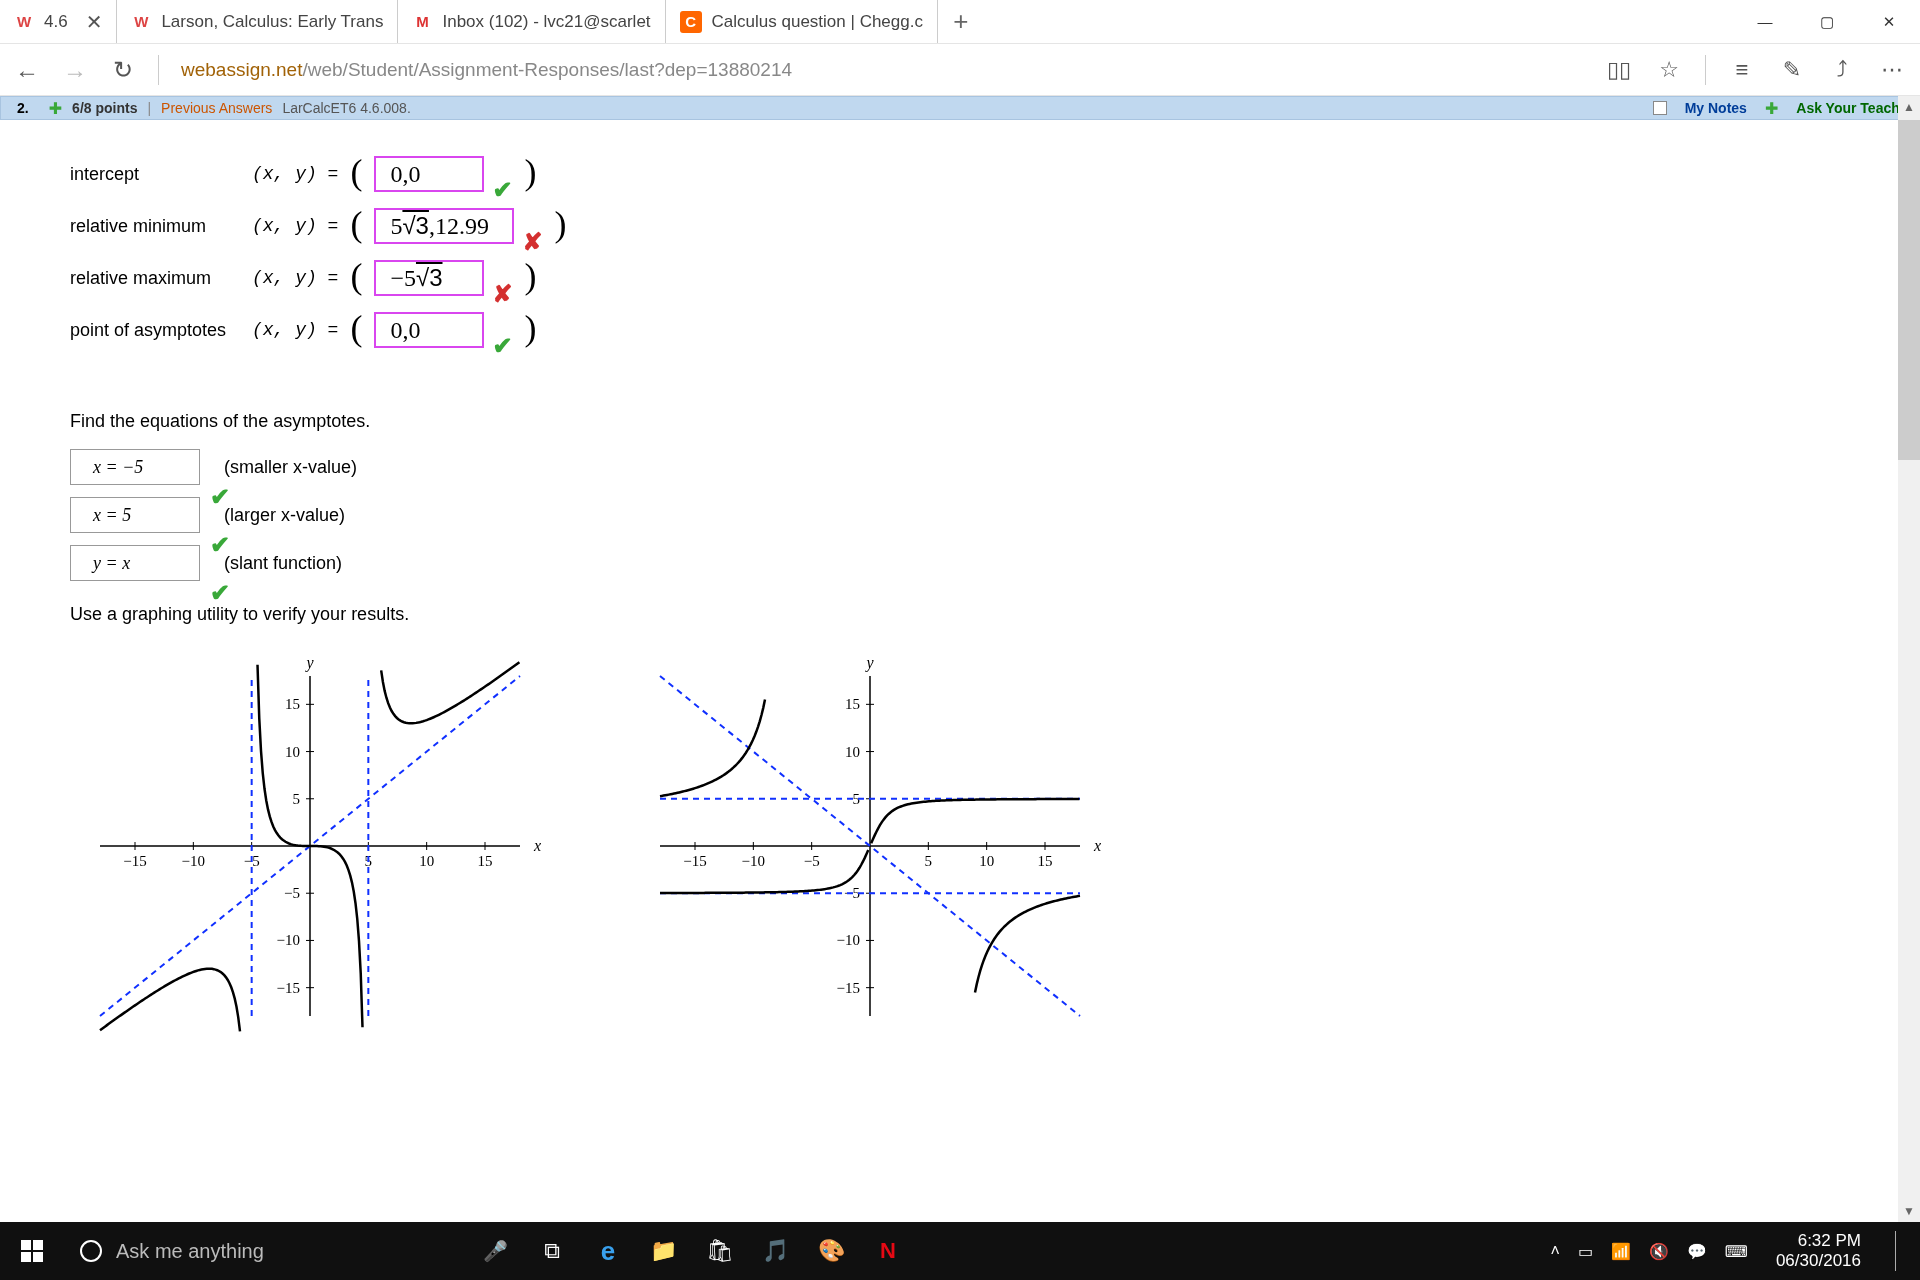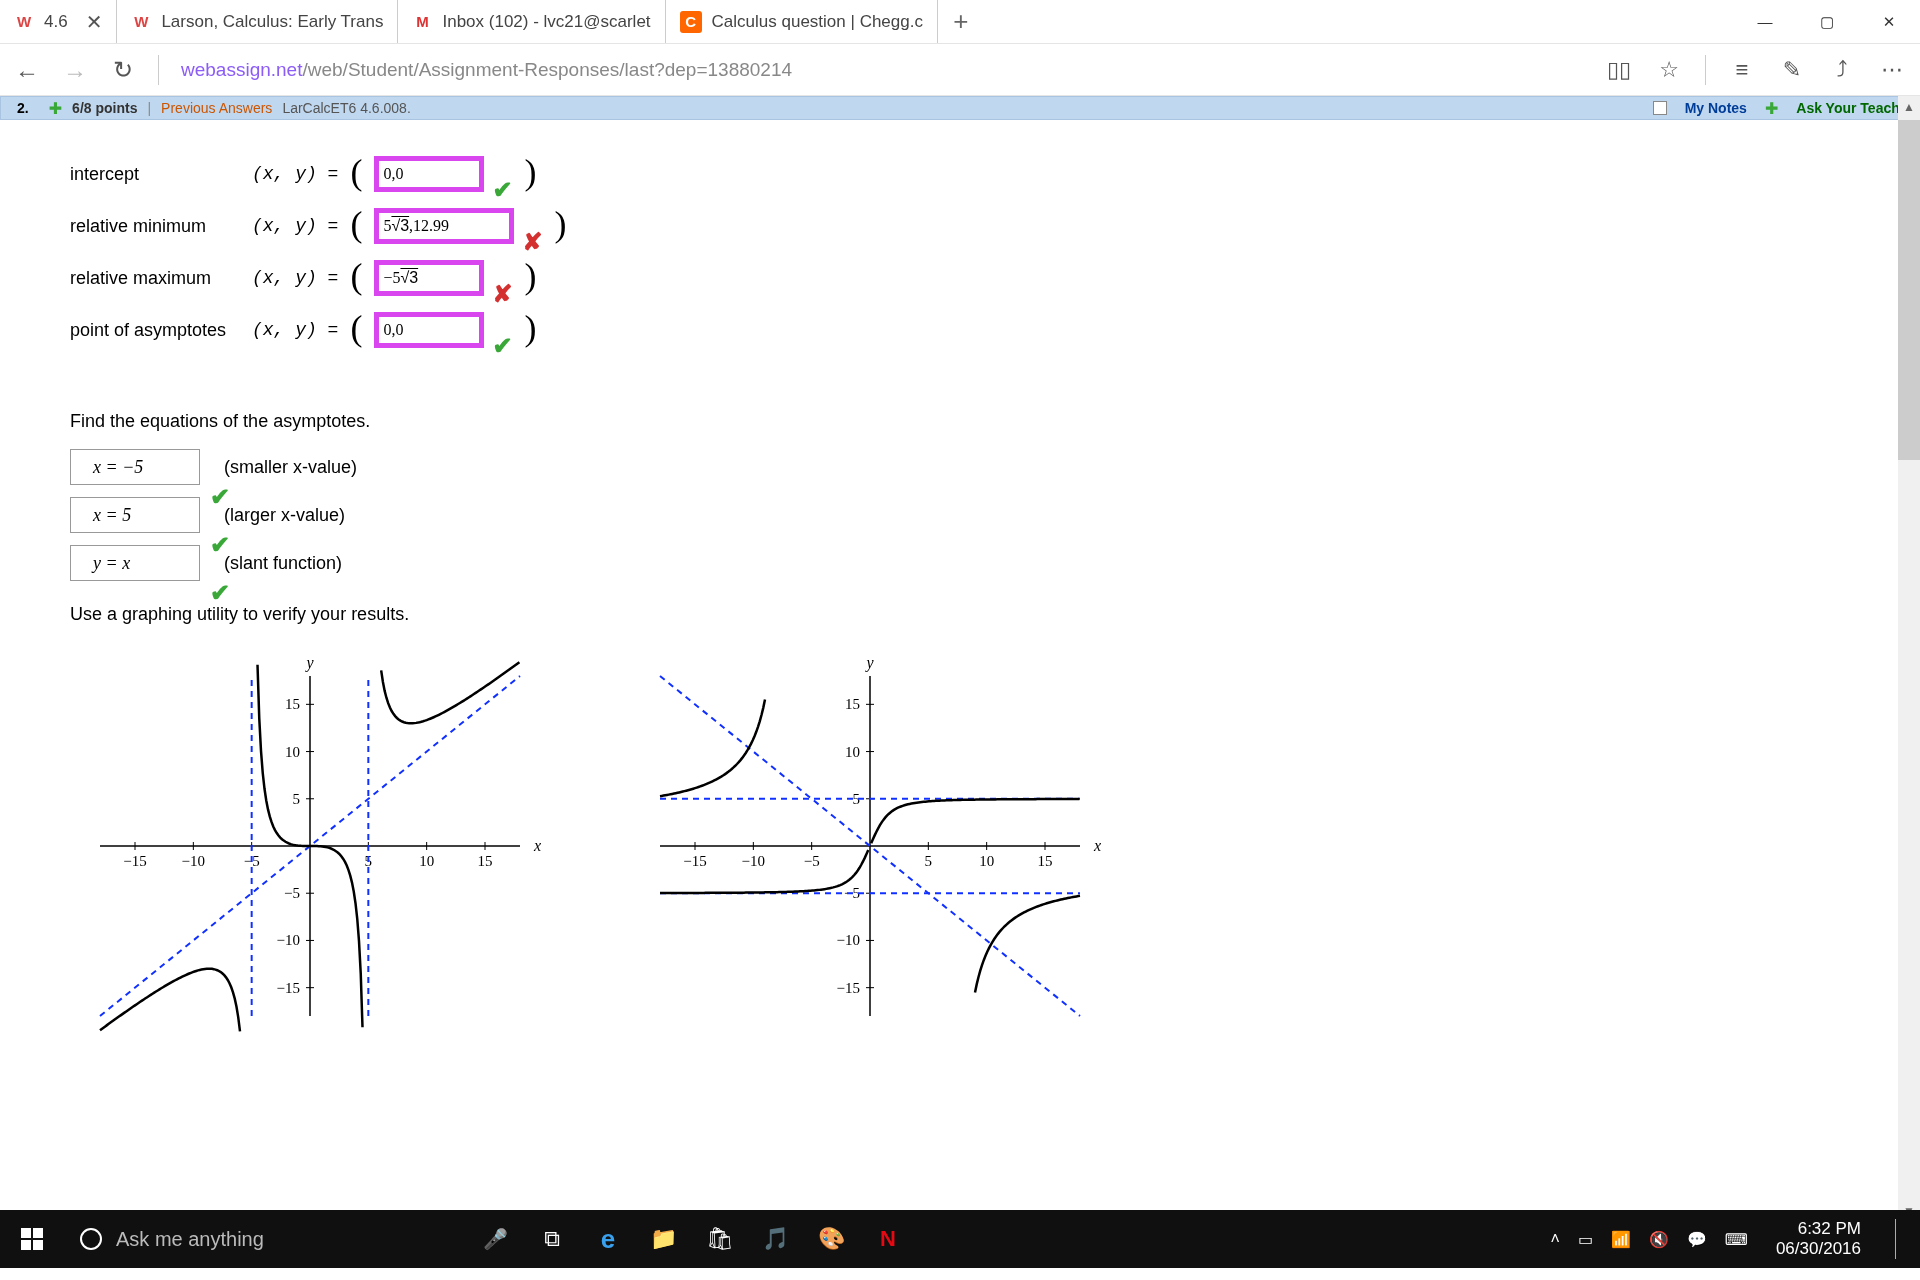--- a/index.html
+++ b/index.html
@@ -8,54 +8,54 @@
 .tab{display:flex;align-items:center;padding:0 14px;border-right:1px solid #ccc;font-size:17px;color:#444;gap:10px;min-width:0}
 .tab.active{background:#fff}
 .tab-icon{width:20px;height:20px;display:inline-flex;align-items:center;justify-content:center;font-weight:bold;color:#555;font-size:15px}
 .tab-close{color:#555;font-size:20px;margin-left:8px;cursor:pointer}
 .new-tab{width:46px;display:flex;align-items:center;justify-content:center;color:#666;font-size:26px;font-weight:200}
 .window-controls{margin-left:auto;display:flex}
 .wc{width:62px;display:flex;align-items:center;justify-content:center;color:#333;font-size:15px}
 .addrbar{height:52px;display:flex;align-items:center;padding:0 14px;gap:22px;border-bottom:1px solid #e5e5e5}
 .nav-icon{width:26px;height:26px;display:flex;align-items:center;justify-content:center;color:#555;font-size:24px}
 .url{flex:1;font-size:19px;color:#888}
-.url .host{color:#8b5cf6}
+.url .host{color:#a16207}
 .addr-icon{width:28px;height:28px;display:flex;align-items:center;justify-content:center;color:#555;font-size:22px}
 .question-bar{background:#c0d8ef;height:24px;display:flex;align-items:center;font-size:14px;padding:0 6px;gap:10px;border:1px solid #a8c4e0}
 .qnum{color:#000;font-weight:bold;padding:0 10px}
 .qpts{font-weight:bold;color:#333}
 .qprev{color:#cc5500}
 .qref{color:#555}
 .qright{margin-left:auto;display:flex;gap:18px;align-items:center}
 .mynotes{color:#003d99;font-weight:bold}
 .askteach{color:#006600;font-weight:bold}
 .content{padding:20px 70px;font-size:18px;color:#000;line-height:1.5;height:978px;overflow:hidden}
 .stmt{margin-bottom:14px}
 .fx-eq{display:flex;align-items:center;gap:8px;margin:10px 0 24px 64px;font-style:italic;font-family:'Times New Roman',serif;font-size:20px}
 .frac{display:inline-flex;flex-direction:column;align-items:center;line-height:1.1}
 .frac .num{border-bottom:1.5px solid #000;padding:0 4px}
 .frac .den{padding:0 4px}
 .row{display:flex;align-items:center;gap:12px;margin:16px 0;position:relative}
 .row .lab{width:170px}
 .xy{font-family:Liberation Mono, monospace;font-style:italic}
 .paren{font-family:'Times New Roman',serif;font-size:36px;line-height:0;position:relative;top:-2px}
-.ansbox{border:5px solid #d946ef;padding:6px 4px;font-size:16px;min-width:110px;font-family:'Times New Roman',serif;color:#000;background:#fff;text-align:left;height:36px;display:flex;align-items:center}
+.ansbox{border:2px solid #d946ef;padding:6px 14px;font-size:24px;min-width:110px;font-family:'Times New Roman',serif;color:#000;background:#fff;text-align:left;height:36px;display:flex;align-items:center}
 .mark{position:relative;font-size:24px;font-weight:bold;margin-left:-4px;top:16px}
 .mark.ok{color:#39a839}
 .mark.bad{color:#d43030}
 .section-head{margin:60px 0 14px 0}
 .asym-row{display:flex;align-items:center;gap:24px;margin:12px 0;position:relative}
 .asym-box{border:1px solid #999;padding:6px 22px;width:130px;height:36px;font-family:'Times New Roman',serif;font-style:italic;font-size:18px;display:flex;align-items:center}
 .asym-mark{position:absolute;left:140px;top:30px;color:#39a839;font-size:24px;font-weight:bold}
 .graphs{display:flex;gap:80px;margin-top:18px}
 .graph-wrap{position:relative}
 .scrollbar{position:absolute;right:0;top:96px;bottom:58px;width:22px;background:#f0f0f0}
 .scrollthumb{background:#ccc;width:100%;height:340px;margin-top:2px}
 .scroll-arrow{height:22px;display:flex;align-items:center;justify-content:center;color:#666;font-size:12px}
-.taskbar{position:absolute;bottom:12px;left:0;right:0;height:58px;background:#101010;display:flex;align-items:center;color:#fff}
+.taskbar{position:absolute;bottom:0;left:0;right:0;height:58px;background:#101010;display:flex;align-items:center;color:#fff}
 .start{width:64px;display:flex;align-items:center;justify-content:center}
 .start svg{width:24px;height:24px}
 .search{display:flex;align-items:center;gap:14px;width:460px;padding:0 16px;height:100%}
 .search-circle{width:22px;height:22px;border:2px solid #fff;border-radius:50%}
 .search-text{color:#bbb;font-size:20px}
 .mic{margin-left:auto;color:#bbb;font-size:20px}
 .task-icon{width:56px;height:100%;display:flex;align-items:center;justify-content:center;font-size:22px}
 .tray{margin-left:auto;display:flex;align-items:center;gap:18px;padding:0 18px;color:#fff;font-size:16px}
 .clock{text-align:right;line-height:1.2;font-size:17px;padding:0 10px}
 .sep{width:1px;height:40px;background:#acacac;margin:0 6px}

